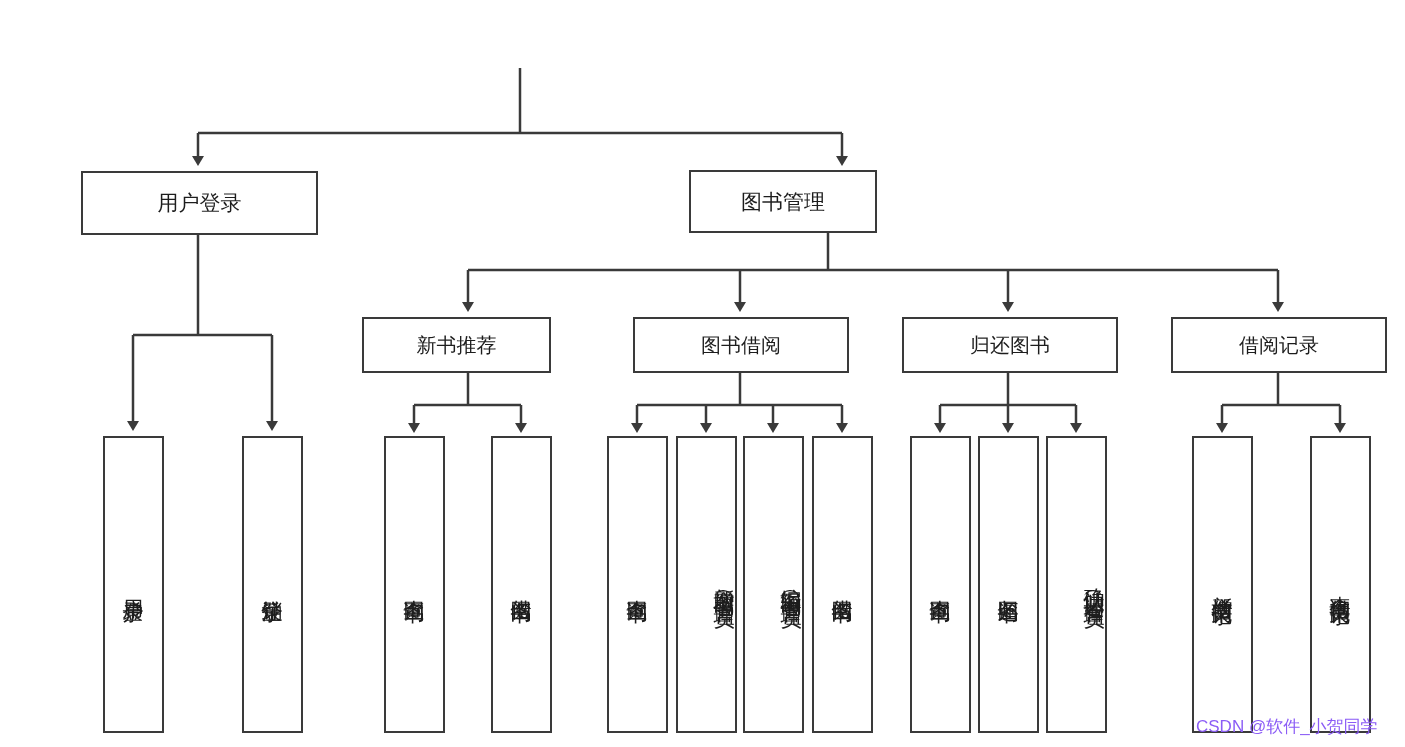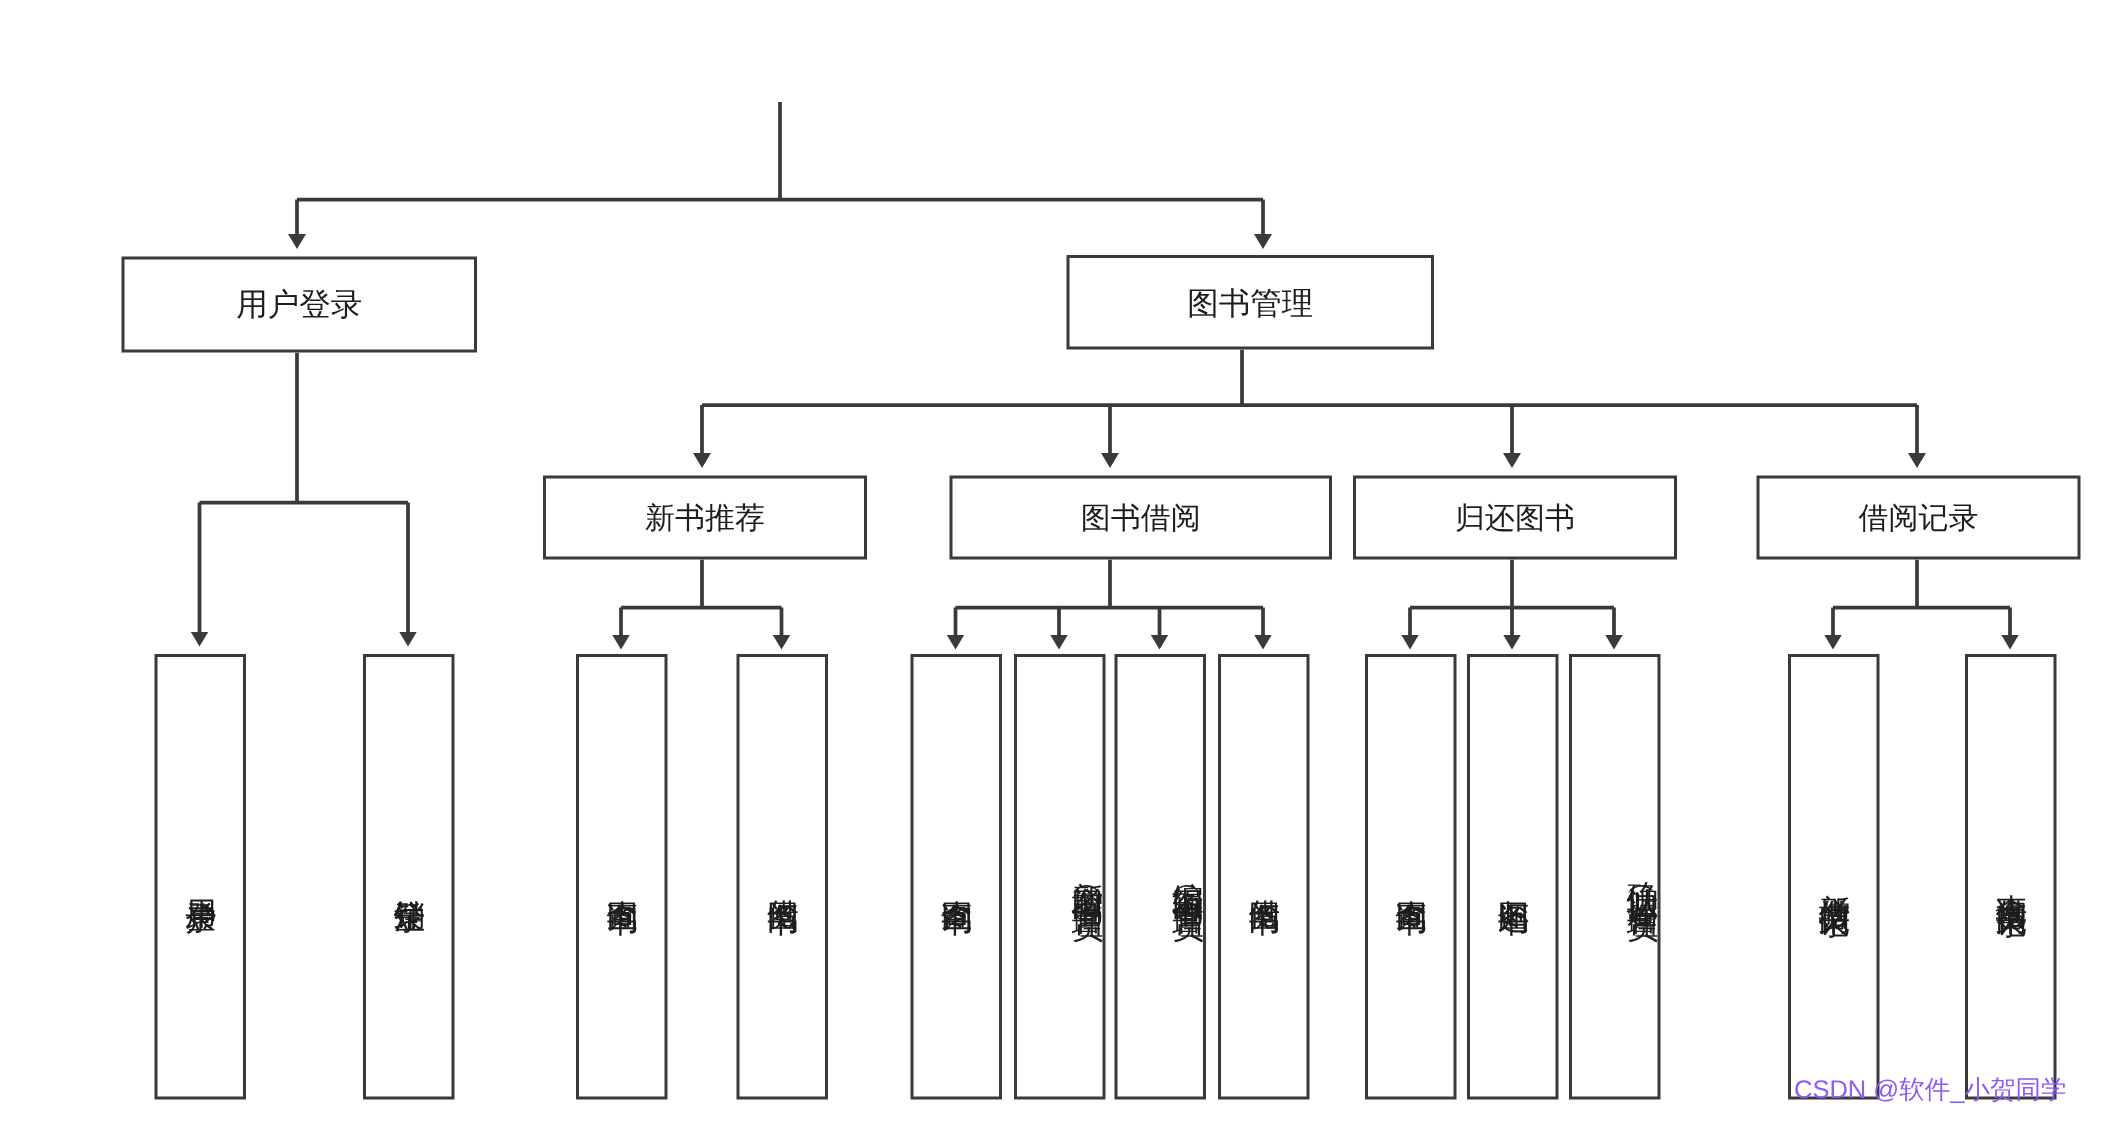--- a/index.html
+++ b/index.html
@@ -125,28 +125,28 @@
       <path d="M 1222 405 L 1340 405"></path>
       <path d="M 1222 405 L 1222 424" marker-end="url(#arrow)"></path>
       <path d="M 1340 405 L 1340 424" marker-end="url(#arrow)"></path>
     </g>
   </svg>
 
 
   <div class="node node-l1" style="left:81px; top:171px; width:237px; height:64px;">
     <span class="label">用户登录</span>
   </div>
-  <div class="node node-l1" style="left:711px; top:170px; width:245px; height:63px;justify-content:center;">
+  <div class="node node-l1" style="left:689px; top:170px; width:188px; height:63px;justify-content:center;">
     <span class="label">图书管理</span>
   </div>
 
-  <div class="node node-l2" style="left:362px; top:317px; width:216px; height:56px;text-align:center;">
+  <div class="node node-l2" style="left:362px; top:317px; width:189px; height:56px;text-align:center;">
     <span class="label">新书推荐</span>
   </div>
-  <div class="node node-l2" style="left:633px; top:317px; width:255px; height:56px;">
+  <div class="node node-l2" style="left:633px; top:317px; width:216px; height:56px;">
     <span class="label">图书借阅</span>
   </div>
   <div class="node node-l2" style="left:902px; top:317px; width:216px; height:56px;">
     <span class="label">归还图书</span>
   </div>
   <div class="node node-l2" style="left:1171px; top:317px; width:216px; height:56px;">
     <span class="label">借阅记录</span>
   </div>
 
   <div class="node node-leaf" style="left:103px; top:436px; width:61px; height:297px;">

